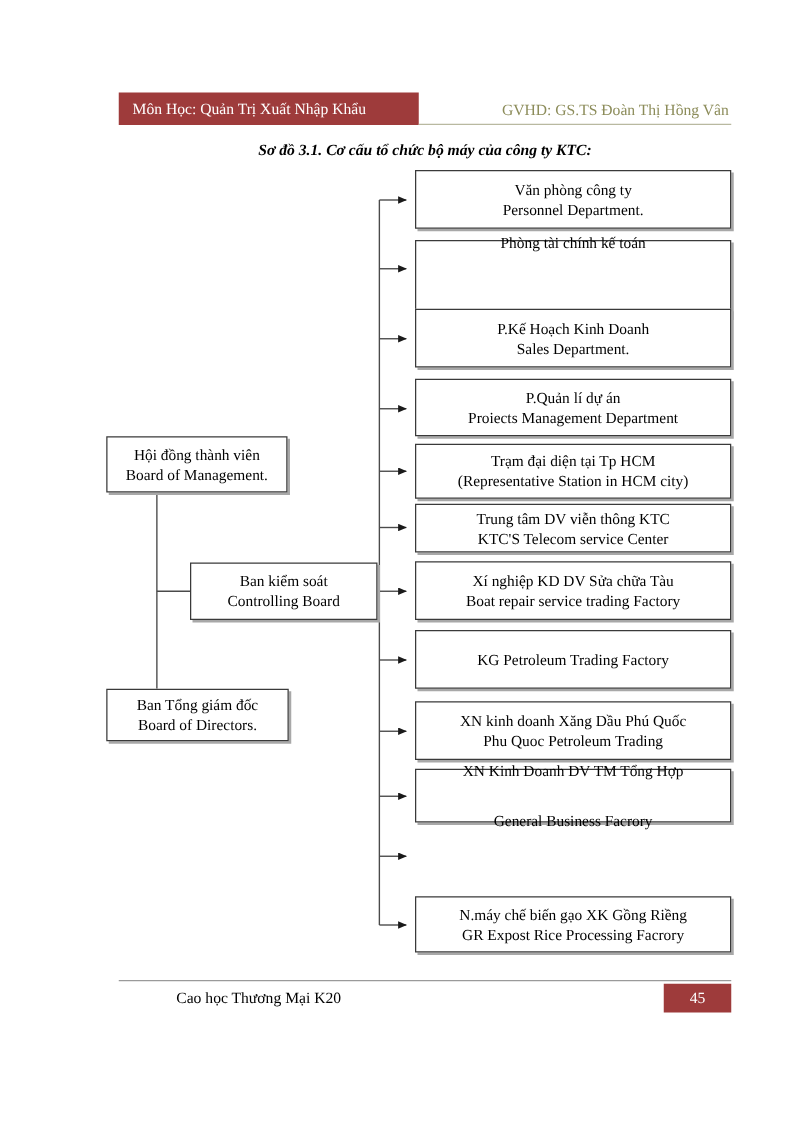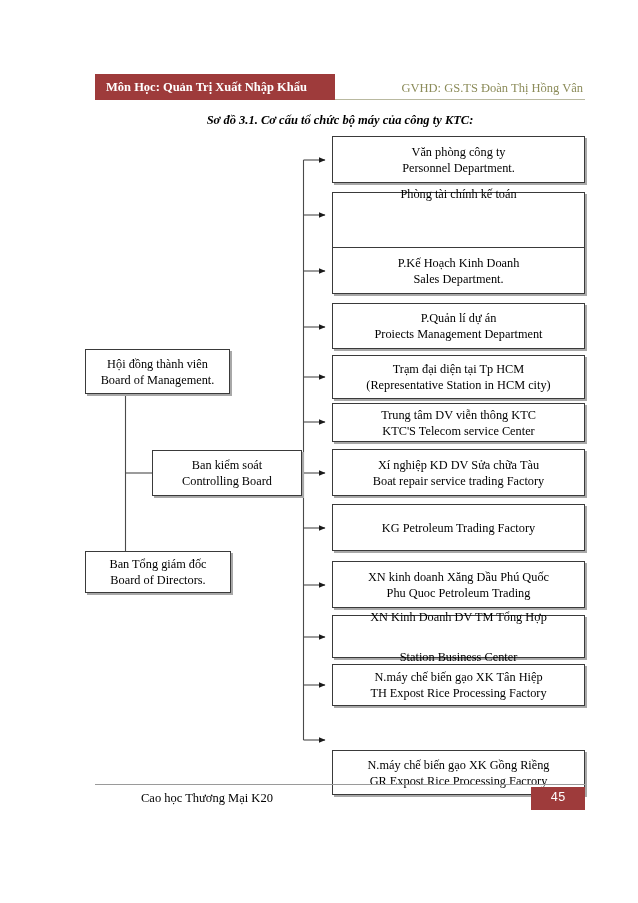--- a/index.html
+++ b/index.html
@@ -39,21 +39,21 @@
     width: 240px;
     height: 26px;
     background: #9e3b3b;
   }
   #header-left-text {
     position: absolute;
     left: 11px;
     top: 4px;
     width: 225px;
     font-size: 12.5px;
-    font-weight: bold;
+    font-weight: normal;
     color: #ffffff;
     white-space: nowrap;
     line-height: 18px;
   }
   #header-right-text {
     position: absolute;
     right: 2px;
     top: 5px;
     font-size: 12.5px;
     color: #8c8c5a;
@@ -155,21 +155,20 @@
     background: #9e3b3b;
   }
   #footer-page-num {
     position: absolute;
     left: 531px;
     top: 791px;
     width: 54px;
     text-align: center;
     font-size: 12.5px;
     color: #ffffff;
-    font-family: Liberation Mono, monospace;
   }
 </style>
 </head>
 <body>
 
 <div id="page">
 
   <div id="header">
     <div id="header-left-band"></div>
     <div id="header-left-text">Môn Học: Quản Trị Xuất Nhập Khẩu</div>
@@ -264,29 +263,25 @@
       <span class="l2">KG Petroleum Trading Factory</span>
     </div>
 
     <div class="node node-right" style="top:561px; height:47px;">
       <span class="l1">XN kinh doanh Xăng Dầu Phú Quốc</span>
       <span class="l2">Phu Quoc Petroleum Trading</span>
     </div>
 
     <div class="node node-right" style="top:615px; height:43px;gap:24px;">
       <span class="l1">XN Kinh Doanh DV TM Tổng Hợp</span>
-      <span class="l2">Station Business Center</span>
-    </div>
-
-    <div class="node node-right" style="top:664px; height:42px;">
-      <span class="l1">N.máy chế biến gạo XK Tân Hiệp</span>
-      <span class="l2">TH Expost Rice Processing Factory</span>
-    </div>
-
-    <div class="node node-right" style="top:717px; height:45px;margin-top:33px;">
+      <span class="l2">General Business Facrory</span>
+    </div>
+
+
+    <div class="node node-right" style="top:717px; height:45px;">
       <span class="l1">N.máy chế biến gạo XK Gồng Riềng</span>
       <span class="l2">GR Expost Rice Processing Facrory</span>
     </div>
 
   </div>
 
   <div id="footer-rule"></div>
   <div id="footer-text">Cao học Thương Mại K20</div>
   <div id="footer-page-box"></div>
   <div id="footer-page-num">45</div>

